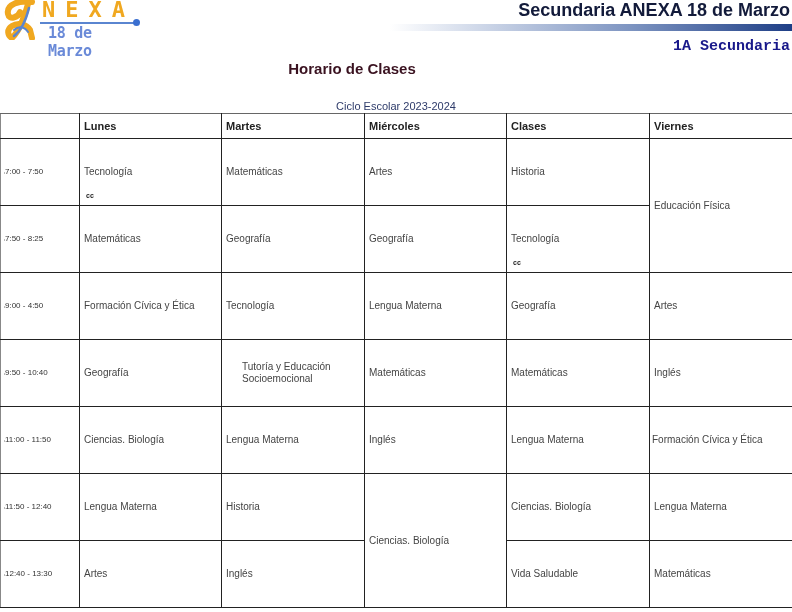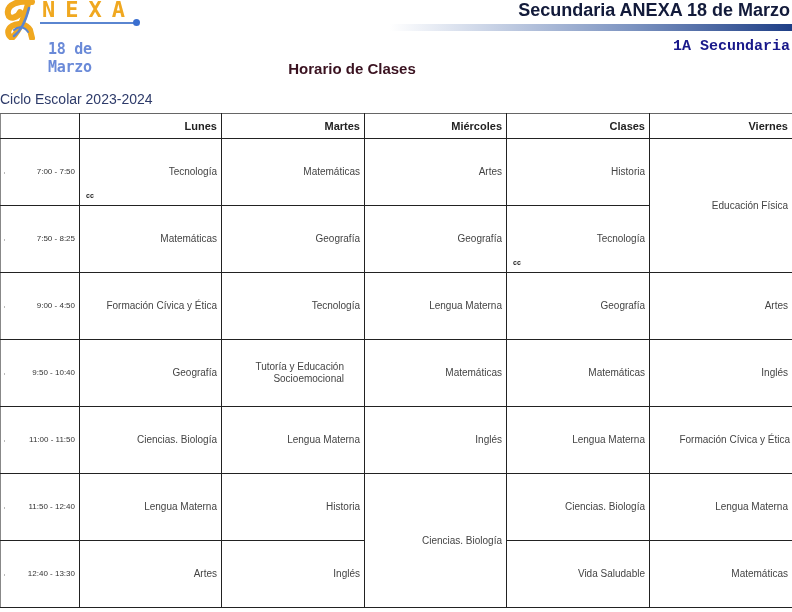--- a/index.html
+++ b/index.html
@@ -2,28 +2,28 @@
 <html><head>
   <meta charset="utf-8">
   <style>
     html, body { margin: 0; padding: 0; background: #ffffff; }
     body { width: 792px; height: 612px; position: relative; overflow: hidden; font-family: "DejaVu Sans", sans-serif; color: #333; }
     .logo { position: absolute; left: 2px; top: 0; width: 140px; height: 42px; }
     .logo .a-mark { position: absolute; left: 0; top: 0; width: 36px; height: 40px; }
     .logo .nexa { position: absolute; left: 40px; top: -3px; font-family: "DejaVu Sans Mono", monospace; font-weight: bold; font-size: 22px; letter-spacing: 10px; color: #f0a820; }
     .logo .line { position: absolute; left: 38px; top: 22px; width: 96px; height: 2px; background: #5a85d0; }
     .logo .dot { position: absolute; left: 131px; top: 19px; width: 7px; height: 7px; border-radius: 50%; background: #3a6fd0; }
-    .logo .date { position: absolute; left: 46px; top: 40px; font-family: "DejaVu Sans Mono", monospace; font-weight: bold; font-size: 15px; color: #6a8ad8; letter-spacing: -0.3px; }
+    .logo .date { position: absolute; left: 46px; top: 24px; font-family: "DejaVu Sans Mono", monospace; font-weight: bold; font-size: 15px; color: #6a8ad8; letter-spacing: -0.3px; }
     .school-title { position: absolute; right: 2px; top: 0; font-family: "Liberation Sans", sans-serif; font-weight: bold; font-size: 18px; color: #121a3a; white-space: nowrap; }
     .gradient-bar { position: absolute; left: 390px; top: 24px; width: 402px; height: 7px; background: linear-gradient(to right, #ffffff 0%, #c9d3e6 25%, #7d94c1 60%, #1e3e86 100%); }
     .group-title { position: absolute; right: 2px; top: 38px; font-family: Liberation Mono, monospace; font-weight: bold; font-size: 15px; color: #18188a; white-space: nowrap; }
     .doc-title { position: absolute; left: 0; width: 704px; top: 60px; text-align: center; font-family: "Liberation Sans", sans-serif; font-weight: bold; font-size: 15px; color: #3a1220; }
-    .doc-subtitle { position: absolute; left: 0; width: 792px; top: 91px; font-family: "Liberation Sans", sans-serif; font-size: 14px; color: #2e3b6a; }
+    .doc-subtitle { position: absolute; left: 0; width: 792px; top: 100px; text-align: center; font-family: "Liberation Sans", sans-serif; font-size: 11px; color: #2e3b6a; }
     table.schedule { position: absolute; left: 0; top: 113px; width: 792px; border-collapse: collapse; table-layout: fixed; }
-    table.schedule th, table.schedule td { border: 1.2px solid #222; text-align: right; vertical-align: middle; padding: 0 4px; position: relative; margin-top: 36px; }
+    table.schedule th, table.schedule td { border: 1.2px solid #222; text-align: left; vertical-align: middle; padding: 0 4px; position: relative; margin-top: 36px; }
     table.schedule th { height: 24px; font-family: "Liberation Sans", sans-serif; font-weight: bold; font-size: 11px; color: #222; }
     table.schedule td { height: 66px; font-family: "Liberation Sans", sans-serif; font-size: 10px; color: #444; line-height: 12px; }
     table.schedule td.time { font-size: 8px; color: #333; }
     table.schedule th.corner, table.schedule td.time { border-left-color: #888; }
     table.schedule tr:first-child th { border-top-color: #666; }
     .cc { position: absolute; left: 6px; bottom: 3px; font-size: 7px; font-weight: bold; color: #222; font-family: "Liberation Sans", sans-serif; }
     .tick { position: absolute; left: 3px; top: 50%; width: 1px; height: 2px; background: #bbb; }
   </style>
 </head>
 <body>

